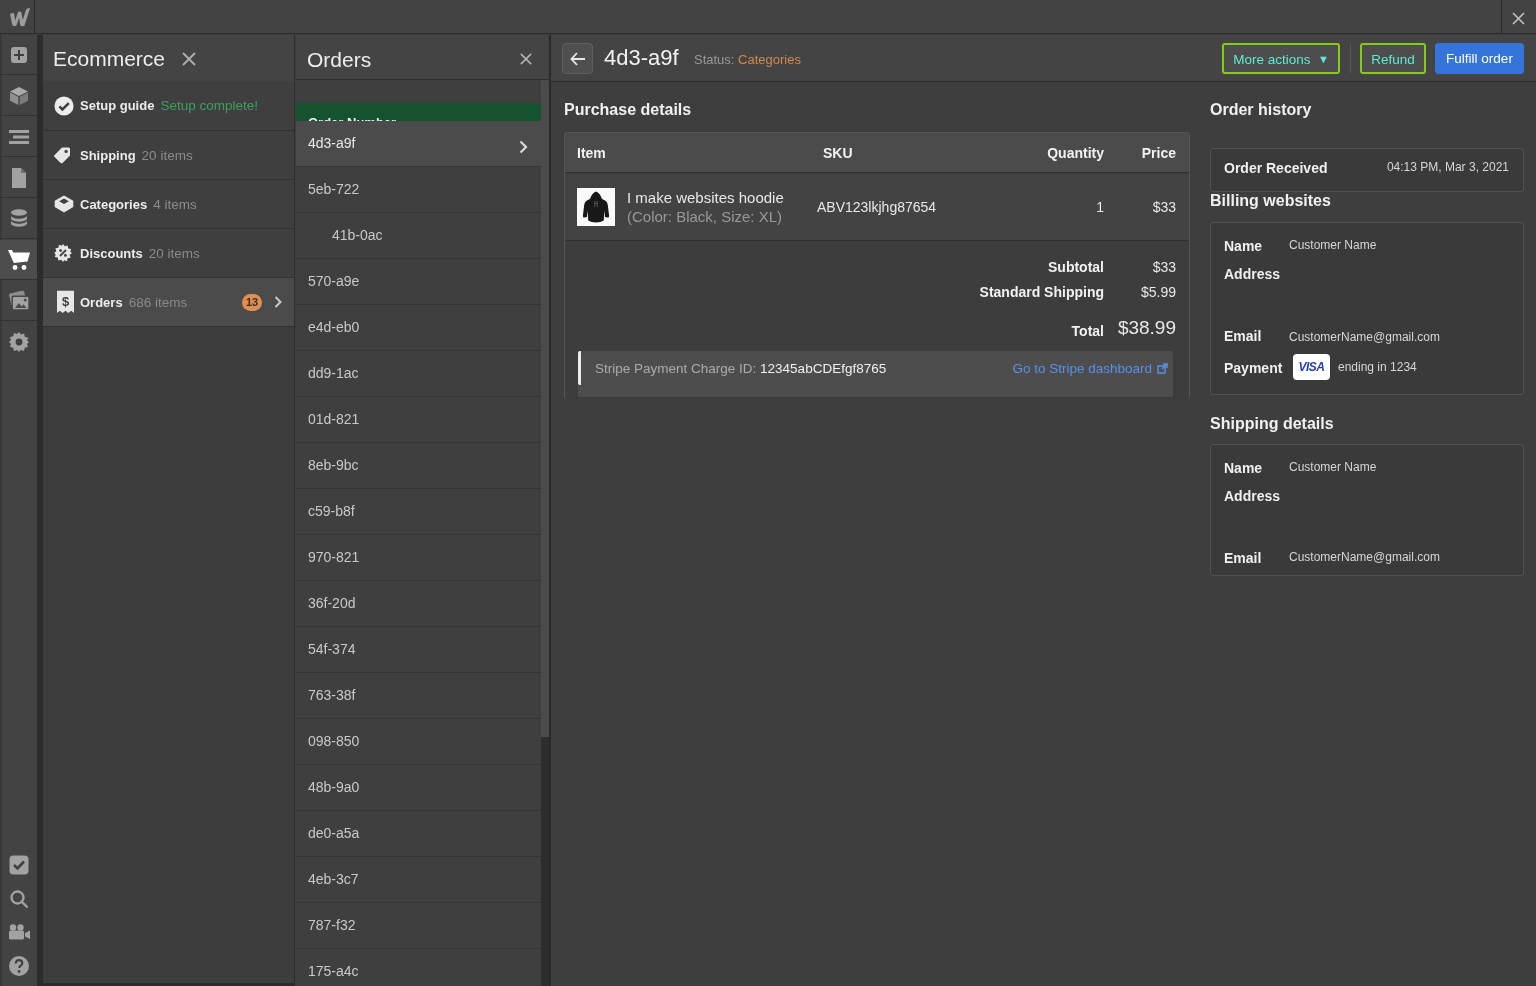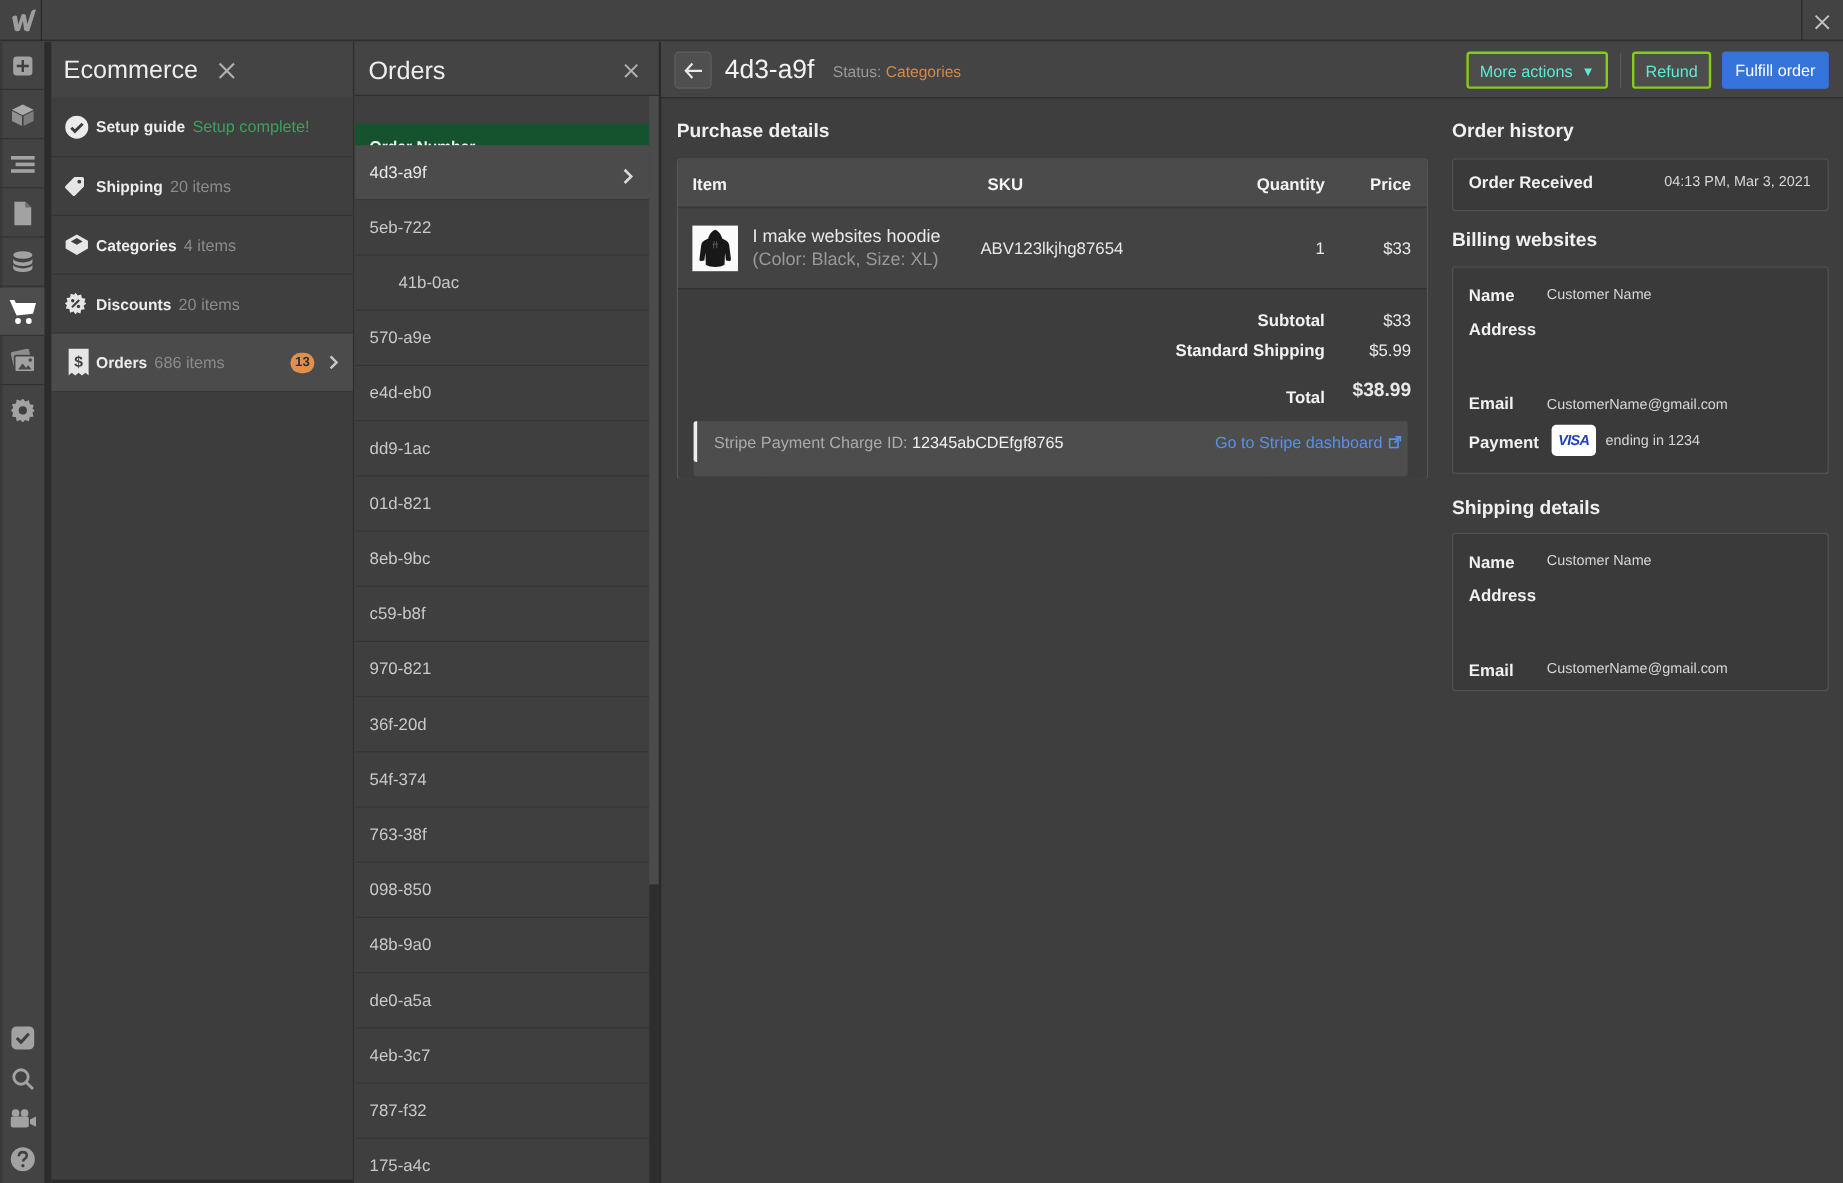--- a/index.html
+++ b/index.html
@@ -286,35 +286,35 @@
     <div class="rt" style="left:252px; top:25px;">ABV123lkjhg87654</div>
     <div class="rt" style="right:85px; top:25px;">1</div>
     <div class="rt" style="right:13px; top:25px;">$33</div>
   </div>
   <div id="psub">
     <div class="rt" style="right:85px; top:17px;"><b style="font-weight:bold;">Subtotal</b></div>
     <div class="rt" style="right:13px; top:17px;">$33</div>
     <div class="rt" style="right:85px; top:42px;"><b style="font-weight:bold;">Standard Shipping</b></div>
     <div class="rt" style="right:13px; top:42px;">$5.99</div>
     <div class="rt" style="right:85px; top:81px;"><b style="font-weight:bold;">Total</b></div>
-    <div class="rt" style="right:13px; top:75px; font-size:16px; font-weight:bold;">$38.99</div>
+    <div class="rt" style="right:13px; top:75px; font-size:19px; font-weight:normal;">$38.99</div>
   </div>
   <div id="stripe">
     <div class="accent"></div>
     <div class="rt" style="left:17px; top:10px; color:#ababab; font-size:13.5px;">Stripe Payment Charge ID: <span style="color:#f0f0f0;">12345abCDEfgf8765</span></div>
     <div class="rt" style="right:21px; top:10px; color:#5990e8; font-size:13.5px;">Go to Stripe dashboard</div>
     <svg width="11" height="11" viewBox="0 0 11 11" style="position:absolute; right:5px; top:12px;">
         <path d="M1 3 H8 V10 H1 Z" stroke="#5990e8" stroke-width="1.4" fill="none"></path>
         <path d="M6 1 H10 V5 M10 1 L5 6" stroke="#5990e8" stroke-width="1.4" fill="none"></path>
       </svg>
   </div>
 </div>
 
 <h2 class="sect" style="left:1210px; top:101px;">Order history</h2>
-<div class="rcard" style="top:132px; height:44px;">
+<div class="rcard" style="top:148px; height:44px;">
   <div class="lab" style="left:13px; top:11px;">Order Received</div>
   <div class="val" style="right:14px; top:11px;">04:13 PM, Mar 3, 2021</div>
 </div>
 <h2 class="sect" style="left:1210px; top:192px;">Billing websites</h2>
 <div class="rcard" style="top:222px; height:173px;">
   <div class="lab" style="left:13px; top:15px;">Name</div>
   <div class="val" style="left:78px; top:15px;">Customer Name</div>
   <div class="lab" style="left:13px; top:43px;">Address</div>
   <div class="lab" style="left:13px; top:105px;">Email</div>
   <div class="val" style="left:78px; top:107px;">CustomerName@gmail.com</div>

